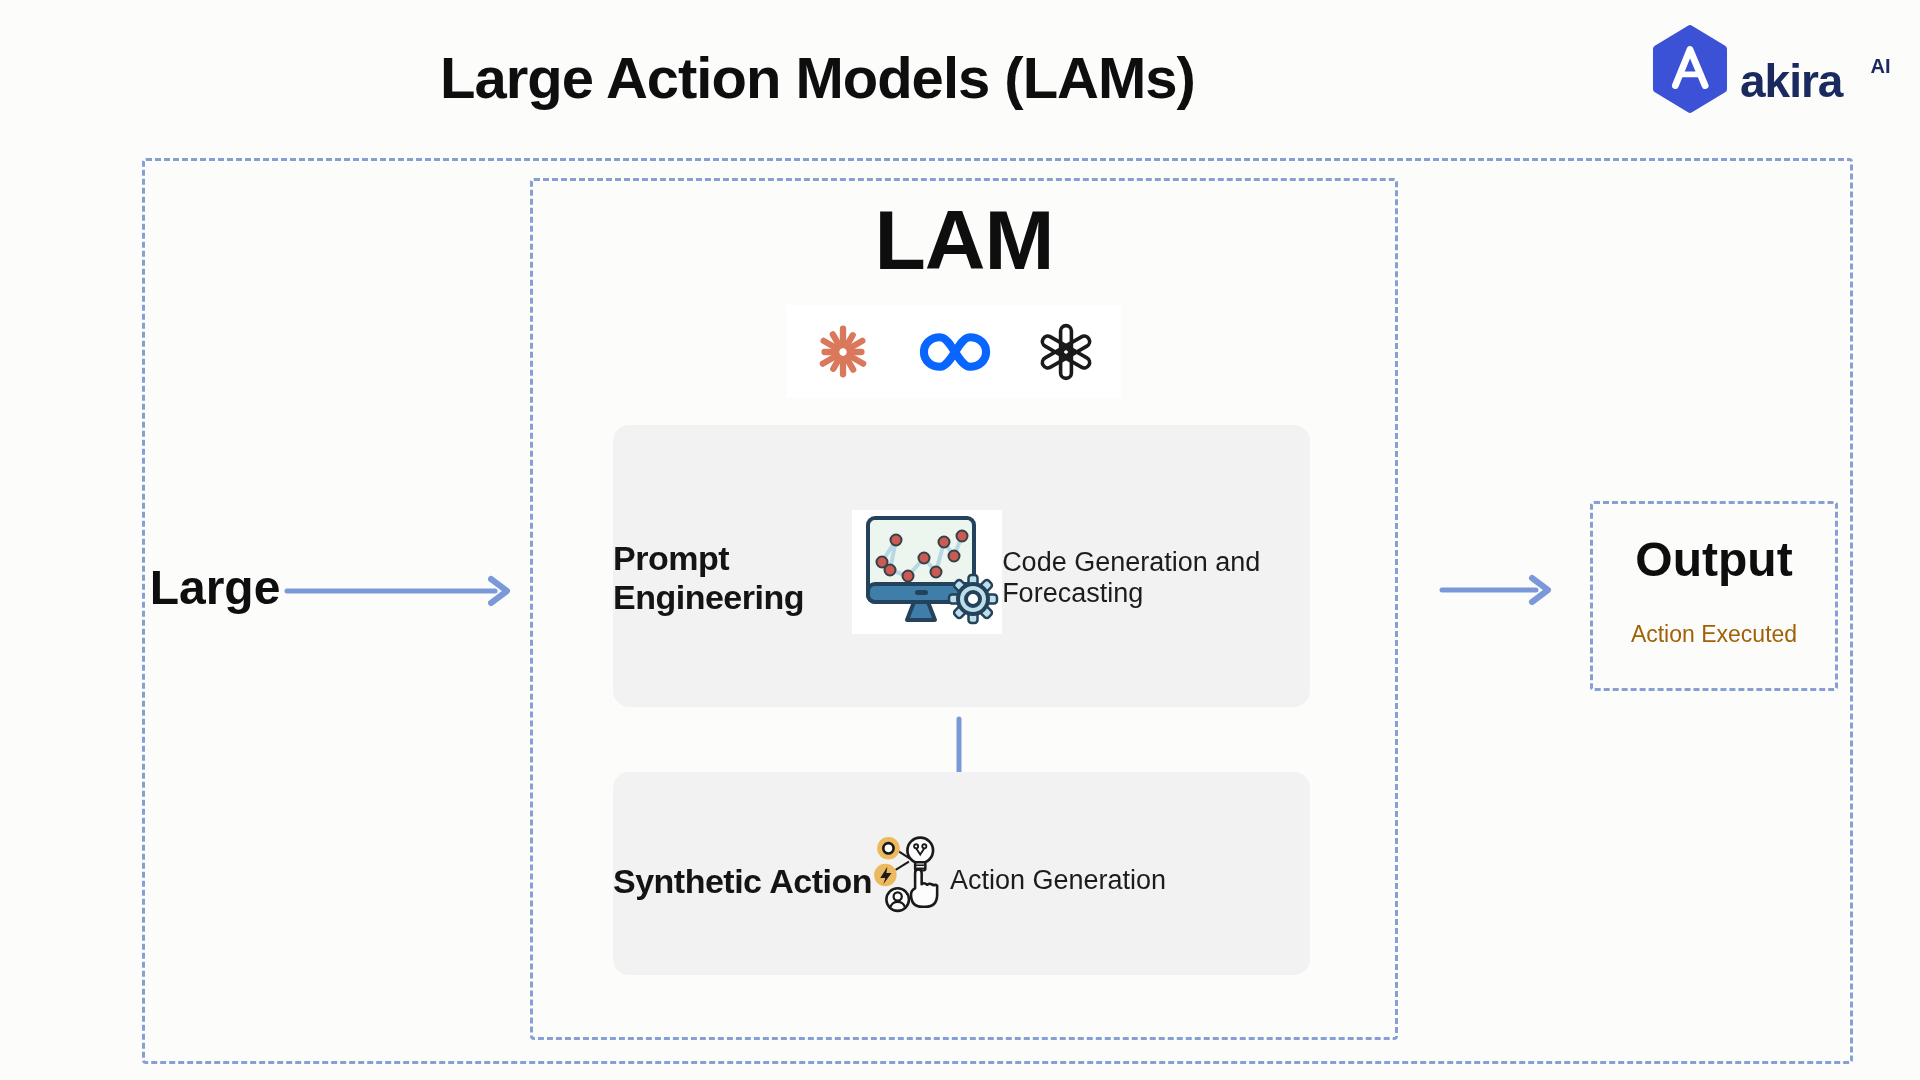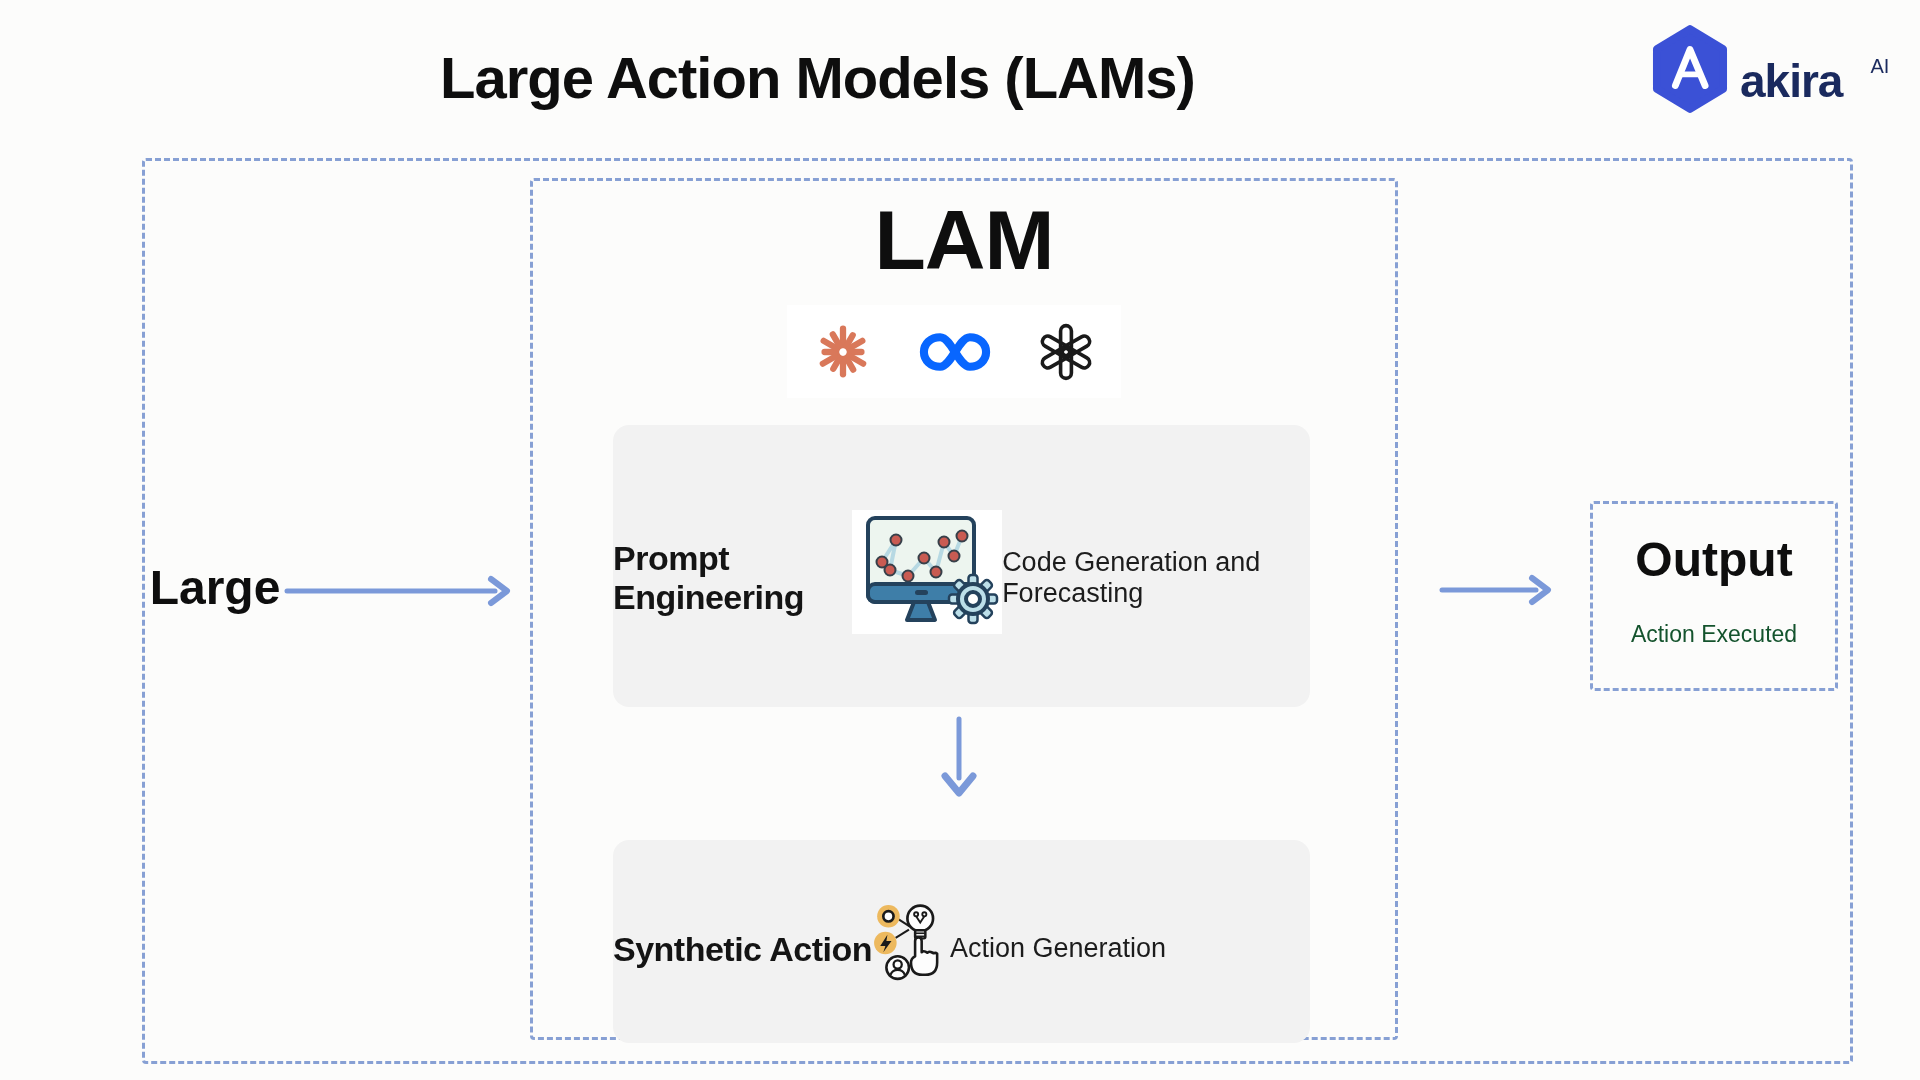--- a/index.html
+++ b/index.html
@@ -15,21 +15,21 @@
   .page-title {
     left:440px; top:44px; width:1130px;
     text-align:left; font-size:58px; font-weight:bold; color:#0e0e0e;
     letter-spacing:-1px;
   }
 
   
   .brand { left:1652px; top:24px; display:flex; align-items:center; gap:12px; }
   .brand-text { display:flex; align-items:flex-start; margin-top:24px;gap:25px; }
   .brand-name { font-size:46px; font-weight:bold; color:#1A2A5E; letter-spacing:-1px; line-height:1; }
-  .brand-sup  { font-size:20px; font-weight:normal; color:#1A2A5E; line-height:1; margin-left:3px; margin-top:-2px; }
+  .brand-sup  { font-size:20px; font-weight:bold; color:#1A2A5E; line-height:1; margin-left:3px; margin-top:-2px; }
 
   
   .dashed { border:3px dashed #87A0D4; border-radius:4px; background:transparent; }
   .outer-box { left:142px; top:158px; width:1711px; height:906px; }
   .inner-box { left:530px; top:178px; width:868px; height:862px; }
 
   .lam-heading {
     left:530px; top:194px; width:868px; text-align:center;
     font-size:84px; font-weight:bold; color:#0e0e0e; line-height:1.1;
     letter-spacing:-1px;
@@ -37,40 +37,40 @@
 
   
   .logo-strip {
     left:787px; top:305px; width:334px; height:93px; background:#FFFFFF;
     display:flex; align-items:center; justify-content:center; gap:44px;
   }
 
   
   .panel { background:#F2F2F2; border-radius:16px; display:flex; flex-direction:row; align-items:center; }
   .pe-box { left:613px; top:425px; width:697px; height:282px; }
-  .sa-box { left:613px; top:840px; width:697px; height:203px; }
+  .sa-box { left:613px; top:772px; width:697px; height:203px; }
   .panel-title { font-size:34px; font-weight:bold; color:#141414; letter-spacing:-0.5px; }
   .pe-box .panel-title { margin-top:24px; }
   .sa-box .panel-title { margin-top:16px; }
   .panel-caption { font-size:27px; color:#1c1c1c; }
   .pe-box .panel-caption { margin-top:24px; }
   .sa-box .panel-caption { margin-top:14px; }
   .pe-icon-wrap {
     margin-top:12px; width:156px; height:124px; background:#FFFFFF;
     display:flex; align-items:center; justify-content:center;
   }
   .sa-icon-wrap { margin-top:2px; width:78px; height:80px; }
 
   
   .user-label { left:140px; top:560px; width:150px; text-align:center;
     font-size:48px; font-weight:bold; color:#0e0e0e; }
   .output-box { left:1590px; top:501px; width:248px; height:190px;
     display:flex; flex-direction:column; align-items:center; }
   .output-title { margin-top:28px; font-size:48px; font-weight:bold; color:#0e0e0e; }
-  .output-caption { margin-top:34px; font-size:23px; color:#14532d; }
+  .output-caption { margin-top:34px; font-size:23px; color:#a16207; }
 
   svg { display:block; }
 </style>
 </head>
 <body>
 
 <div class="stage">
 
   <div class="abs page-title">Large Action Models (LAMs)</div>
 

